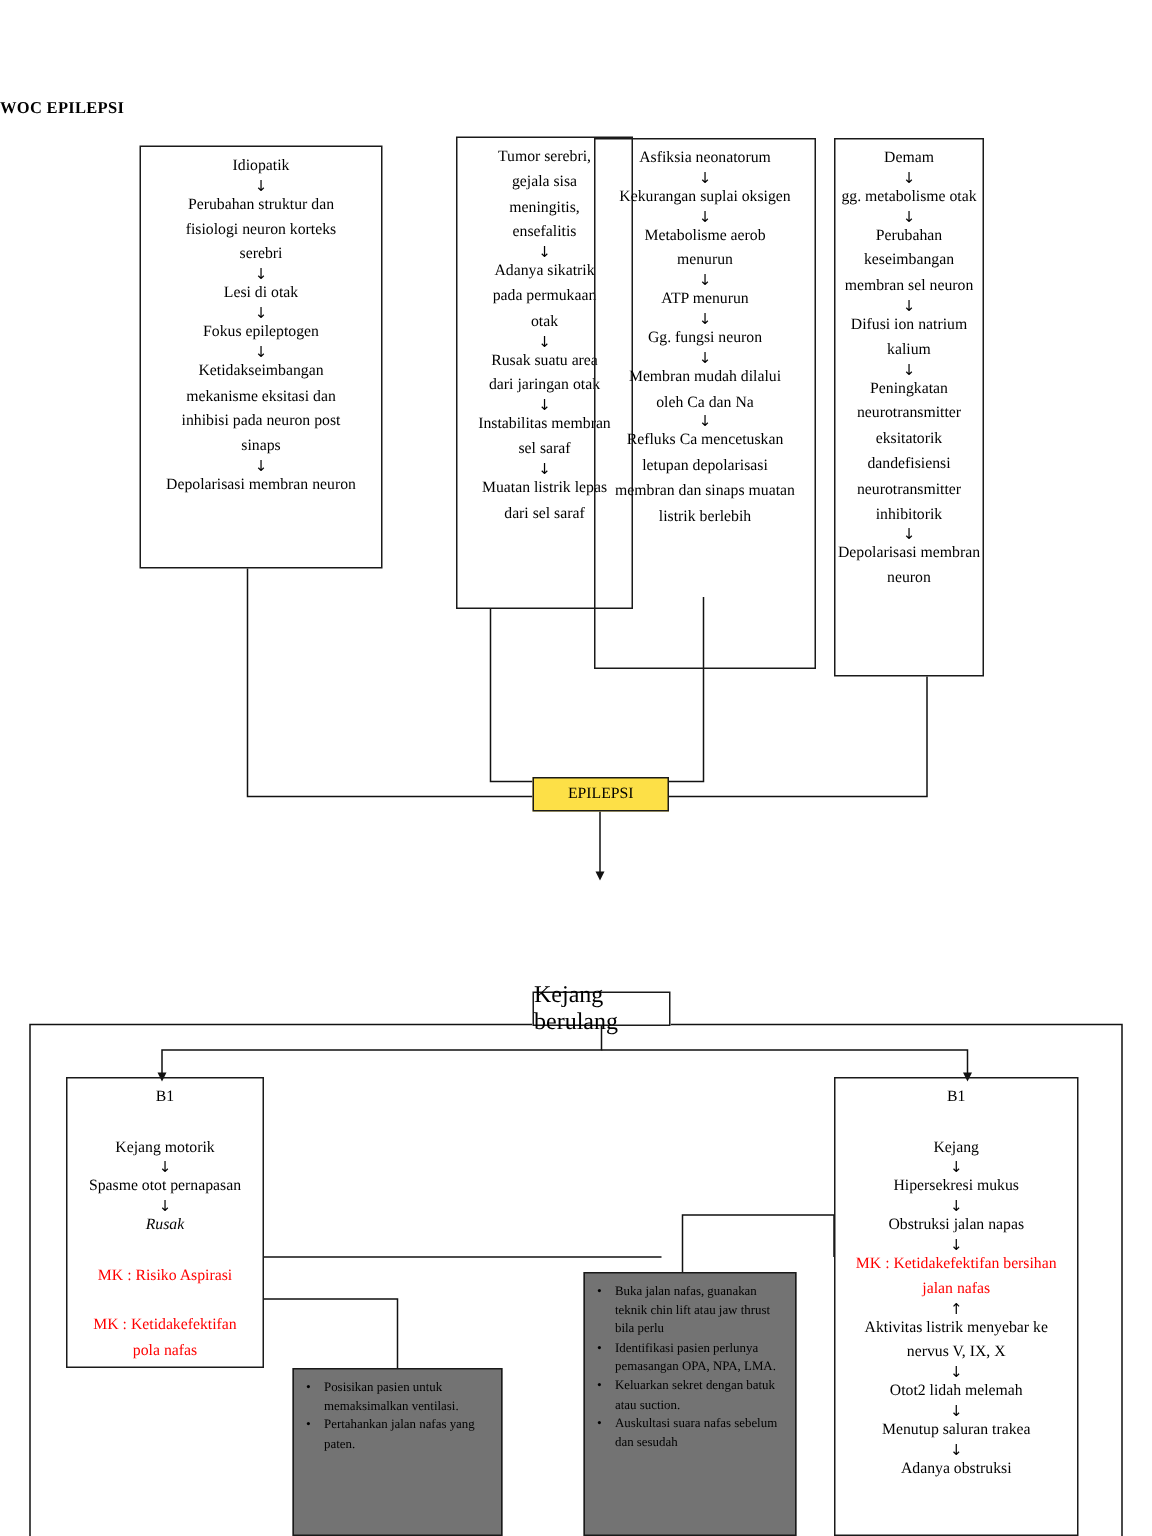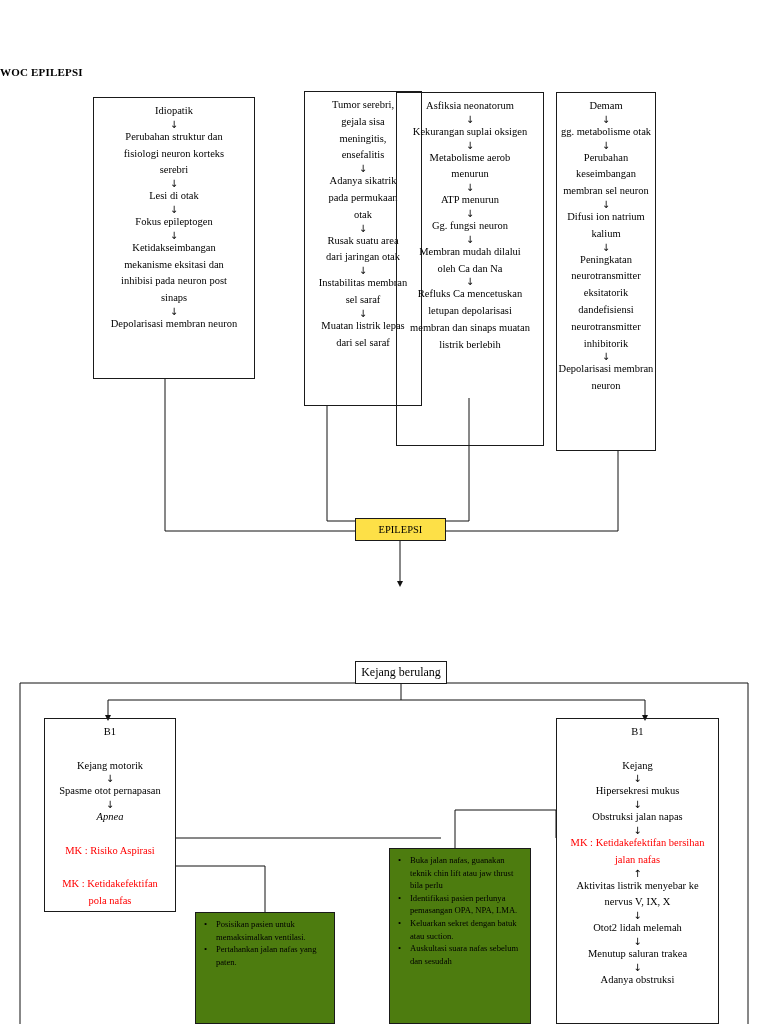--- a/index.html
+++ b/index.html
@@ -32,26 +32,26 @@
     font-size:10px;line-height:9px;text-align:center;width:100%;
     font-family:"DejaVu Sans",sans-serif;
   }
   .epi{
     position:absolute;border:1px solid #1a1a1a;box-sizing:border-box;
     display:flex;align-items:center;justify-content:center;
     font-size:10.5px;background:#fde047;
   }
   .kej{
     position:absolute;border:1px solid #1a1a1a;box-sizing:border-box;
-    display:flex;align-items:center;justify-content:center;
-    font-size:12px;background:#fff;
+    display:flex;align-items:center;
+    font-size:16px;background:#fff;
   }
   .bluebox{
     position:absolute;border:1px solid #1a1a1a;box-sizing:border-box;
-    background:#4d7c0f;overflow:hidden;
+    background:#737373;overflow:hidden;
   }
   .bluebox ul{
     margin:0;padding:5px 6px 0 20px;list-style:none;
   }
   .bluebox li{
     font-size:8.6px;line-height:12.6px;position:relative;margin-bottom:0;
     padding-left:0;
   }
   .bluebox li:before{
     content:"\2022";position:absolute;left:-12px;top:0;font-size:9px;
@@ -194,21 +194,21 @@
 </div>
 
 <div class="box" style="left:44px;top:718px;width:132px;height:194px;">
   <div class="lines">
       <div class="ln">B1</div>
       <div class="ln">&nbsp;</div>
       <div class="ln">Kejang motorik</div>
       <div class="ar">↓</div>
       <div class="ln">Spasme otot pernapasan</div>
       <div class="ar">↓</div>
-      <div class="ln ital">Apnea</div>
+      <div class="ln ital">Rusak</div>
       <div class="ln">&nbsp;</div>
       <div class="ln red">MK : Risiko Aspirasi</div>
       <div class="ln">&nbsp;</div>
       <div class="ln red">MK : Ketidakefektifan</div>
       <div class="ln red">pola nafas</div>
     </div>
 </div>
 
 <div class="box" style="left:556px;top:718px;width:163px;height:306px;">
   <div class="lines">

